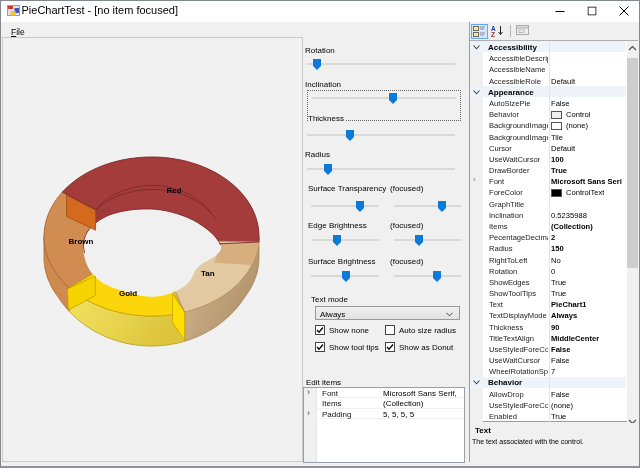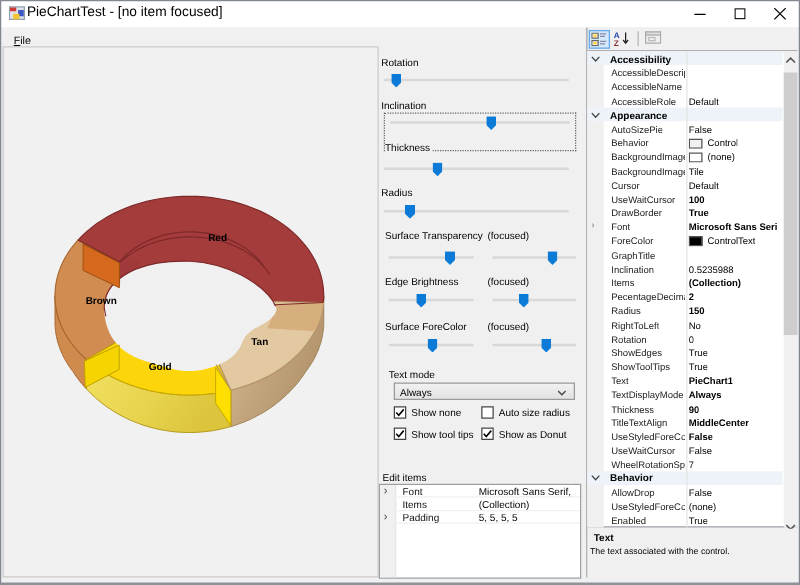--- a/index.html
+++ b/index.html
@@ -132,21 +132,21 @@
 <div class="trk" style="left:311px;top:205px;width:68px"></div>
     <div class="th" style="left:356px;top:201px"></div>
 <div class="trk" style="left:394px;top:205px;width:67px"></div>
     <div class="th" style="left:438px;top:201px"></div>
 <div class="midlbl" style="left:308px;top:221px">Edge Brightness</div>
 <div class="midlbl" style="left:390px;top:221px">(focused)</div>
 <div class="trk" style="left:311px;top:239px;width:68px"></div>
     <div class="th" style="left:333px;top:235px"></div>
 <div class="trk" style="left:394px;top:239px;width:67px"></div>
     <div class="th" style="left:415px;top:235px"></div>
-<div class="midlbl" style="left:308px;top:257px">Surface ForeColor</div>
+<div class="midlbl" style="left:308px;top:257px">Surface Brightness</div>
 <div class="midlbl" style="left:390px;top:257px">(focused)</div>
 <div class="trk" style="left:311px;top:275px;width:68px"></div>
     <div class="th" style="left:342px;top:271px"></div>
 <div class="trk" style="left:394px;top:275px;width:67px"></div>
     <div class="th" style="left:433px;top:271px"></div>
 <div class="midlbl" style="left:311px;top:295px">Text mode</div>
 <div class="combo">
       <span>Always</span>
       <svg width="7" height="5" style="position:absolute;right:6px;top:5px">
         <path d="M0.5,0.8 L3.5,3.8 L6.5,0.8" fill="none" stroke="#444" stroke-width="1"></path>

